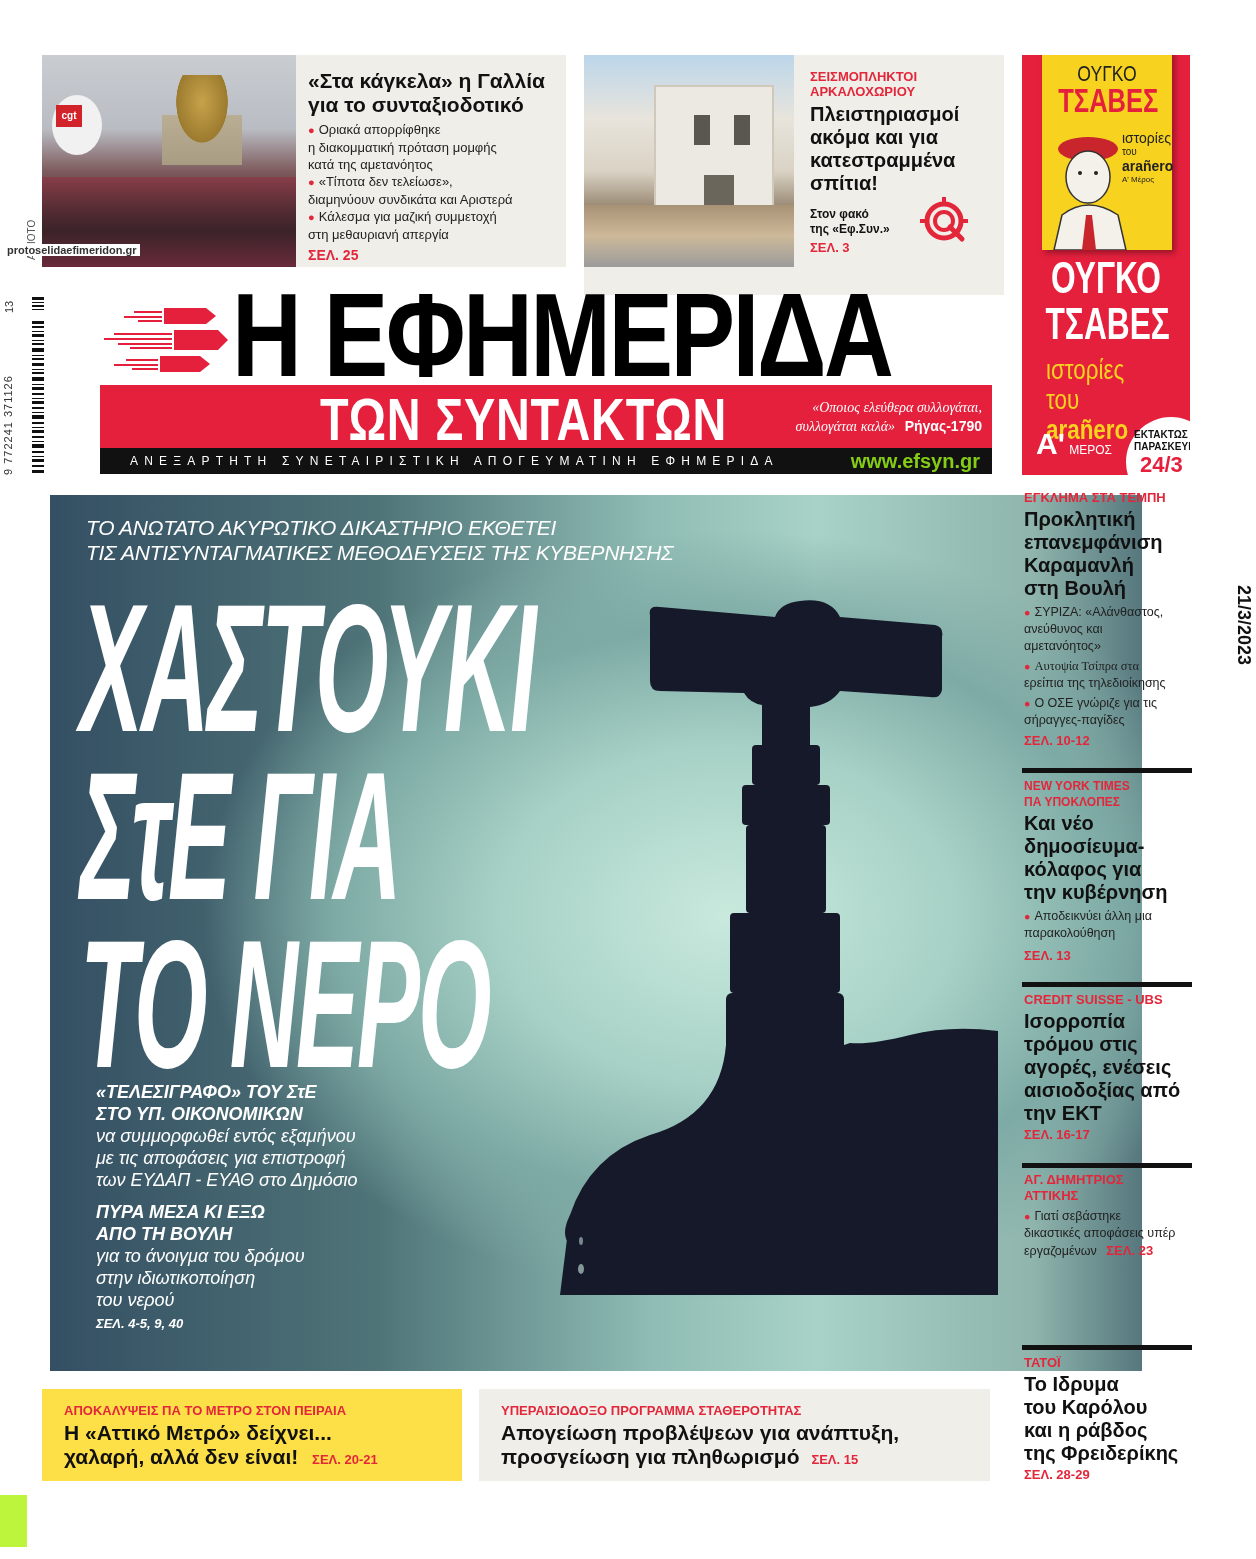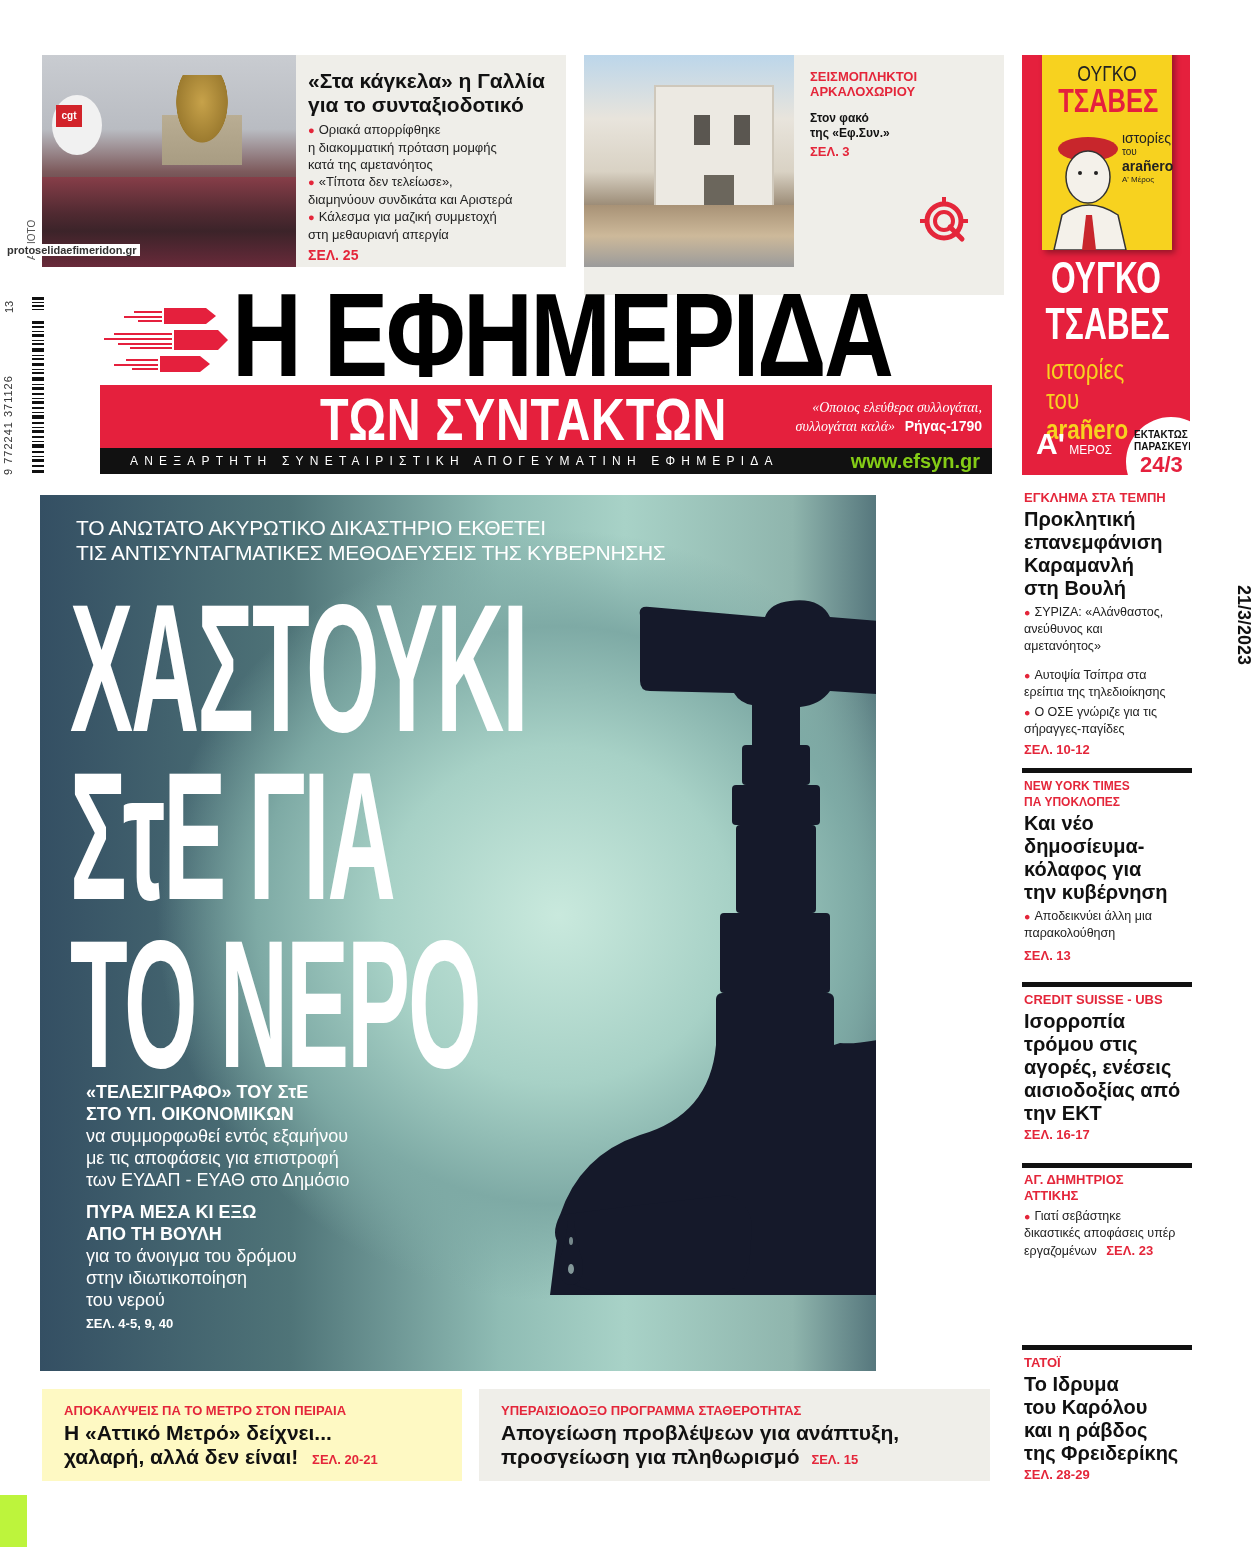--- a/index.html
+++ b/index.html
@@ -55,21 +55,21 @@
     color: #fff; font-weight: bold; font-size: 182px; line-height: 1;
     transform: scaleX(0.52); transform-origin: left top; letter-spacing: -4px; white-space: nowrap;
   }
 
   
   .promo { background: #e5203d; overflow: hidden; }
   .book { background: #f7d21f; box-shadow: 3px 3px 6px rgba(0,0,0,0.35); }
   .side-rule { background: #111; height: 5px; }
 
   
-  .yellow-box { background: #fef9c3; }
+  .yellow-box { background: #fde047; }
   .gray-box { background: #efeee9; }
 </style>
 </head>
 <body>
 
 <div class="abs teaser-box" style="left:42px; top:55px; width:524px; height:212px;">
   <div class="abs photo-crowd" style="left:0; top:0; width:254px; height:212px;">
     <div class="dome"></div>
     <div class="balloon"></div>
     <div class="cgt">cgt</div>
@@ -100,20 +100,26 @@
     <div class="house-body"></div>
     <div class="house-win" style="left:110px; top:60px; width:16px; height:30px;"></div>
     <div class="house-win" style="left:150px; top:60px; width:16px; height:30px;"></div>
     <div class="house-win" style="left:120px; top:120px; width:30px; height:50px; background:#6b665c;"></div>
     <div class="abs" style="left:0; top:150px; width:210px; height:62px; background:linear-gradient(180deg,#a89276 0%,#cdb99a 50%,#9b9b9b 100%);"></div>
   </div>
   <div class="abs" style="left:226px; top:14px; width:190px;">
     <div class="kicker" style="font-size:13px; line-height:15px;">
       <div>ΣΕΙΣΜΟΠΛΗΚΤΟΙ</div>
       <div>ΑΡΚΑΛΟΧΩΡΙΟΥ</div>
+    </div>
+    <div class="t-head" style="font-size:20px; line-height:23px; margin-top:4px;">
+      <div>Πλειστηριασμοί</div>
+      <div>ακόμα και για</div>
+      <div>κατεστραμμένα</div>
+      <div>σπίτια!</div>
     </div>
     <div style="font-size:12px; line-height:15px; font-weight:bold; margin-top:12px;">
       <div>Στον φακό</div>
       <div>της «Εφ.Συν.»</div>
     </div>
     <div class="sel" style="font-size:13px; margin-top:3px;">ΣΕΛ. 3</div>
   </div>
   <div class="abs" style="left:334px; top:140px; width:56px; height:56px;">
     <svg width="56" height="56" viewBox="0 0 56 56">
       <circle cx="26" cy="26" r="17" fill="none" stroke="#e4263a" stroke-width="5"></circle>
@@ -200,21 +206,21 @@
       <span style="font-family:'Liberation Sans', sans-serif; font-style:normal; font-weight:bold; margin-left:6px;">Ρήγας-1790</span></div>
   </div>
 </div>
 <div class="abs black-band" style="left:100px; top:448px; width:892px; height:26px;">
   <div class="abs" style="left:30px; top:6px; color:#fff; font-size:12px; letter-spacing:6.2px; white-space:nowrap;">ΑΝΕΞΑΡΤΗΤΗ ΣΥΝΕΤΑΙΡΙΣΤΙΚΗ ΑΠΟΓΕΥΜΑΤΙΝΗ ΕΦΗΜΕΡΙΔΑ</div>
   <div class="abs" style="right:12px; top:2px; color:#84cc16; font-weight:bold; font-size:20px;">www.efsyn.gr</div>
 </div>
 
 <div class="abs" style="left:1254px; top:585px; font-size:18px; font-weight:bold; color:#111; transform:rotate(90deg); transform-origin:left top; white-space:nowrap;">21/3/2023</div>
 
-<div class="abs hero" style="left:40px; top:495px; width:836px; height:876px;">
+<div class="abs hero" style="left:50px; top:495px; width:1092px; height:876px;font-style:italic;">
   <div class="abs" style="left:36px; top:20px; color:#fff; font-size:21px; line-height:25px; letter-spacing:-0.3px;">
     <div>ΤΟ ΑΝΩΤΑΤΟ ΑΚΥΡΩΤΙΚΟ ΔΙΚΑΣΤΗΡΙΟ ΕΚΘΕΤΕΙ</div>
     <div>ΤΙΣ ΑΝΤΙΣΥΝΤΑΓΜΑΤΙΚΕΣ ΜΕΘΟΔΕΥΣΕΙΣ ΤΗΣ ΚΥΒΕΡΝΗΣΗΣ</div>
   </div>
 
   <div class="abs hero-head" style="left:30px; top:82px;">ΧΑΣΤΟΥΚΙ</div>
   <div class="abs hero-head" style="left:30px; top:250px;">ΣτΕ ΓΙΑ</div>
   <div class="abs hero-head" style="left:30px; top:418px;">ΤΟ ΝΕΡΟ</div>
 
   <div class="abs" style="left:480px; top:100px; width:468px; height:700px;">
@@ -306,21 +312,21 @@
   <div class="t-head" style="font-size:20px; line-height:23px; margin-top:2px;">
     <div>Προκλητική</div>
     <div>επανεμφάνιση</div>
     <div>Καραμανλή</div>
     <div>στη Βουλή</div>
   </div>
   <div style="font-size:12.5px; line-height:17px; margin-top:4px; color:#222;">
     <div class="bullet">ΣΥΡΙΖΑ: «Αλάνθαστος,</div>
     <div>ανεύθυνος και</div>
     <div>αμετανόητος»</div>
-    <div class="bullet" style="margin-top:12px;">Αυτοψία Τσίπρα στα</div>
+    <div class="bullet" style="margin-top:3px;font-family:Liberation Serif, serif;">Αυτοψία Τσίπρα στα</div>
     <div>ερείπια της τηλεδιοίκησης</div>
     <div class="bullet" style="margin-top:3px;">Ο ΟΣΕ γνώριζε για τις</div>
     <div>σήραγγες-παγίδες</div>
   </div>
   <div class="sel" style="font-size:13px; margin-top:4px;">ΣΕΛ. 10-12</div>
 </div>
 <div class="abs side-rule" style="left:1022px; top:768px; width:170px;"></div>
 
 <div class="abs" style="left:1024px; top:778px; width:170px;">
   <div class="kicker" style="font-size:12px; line-height:16px;">

